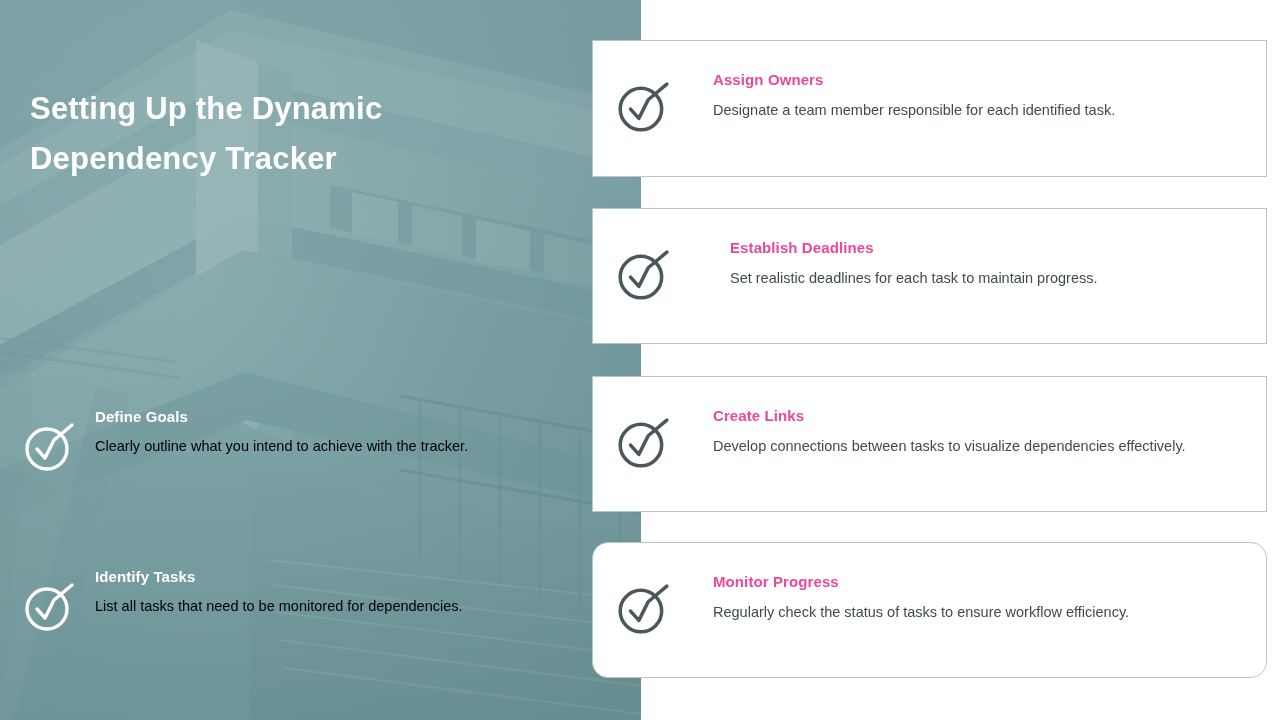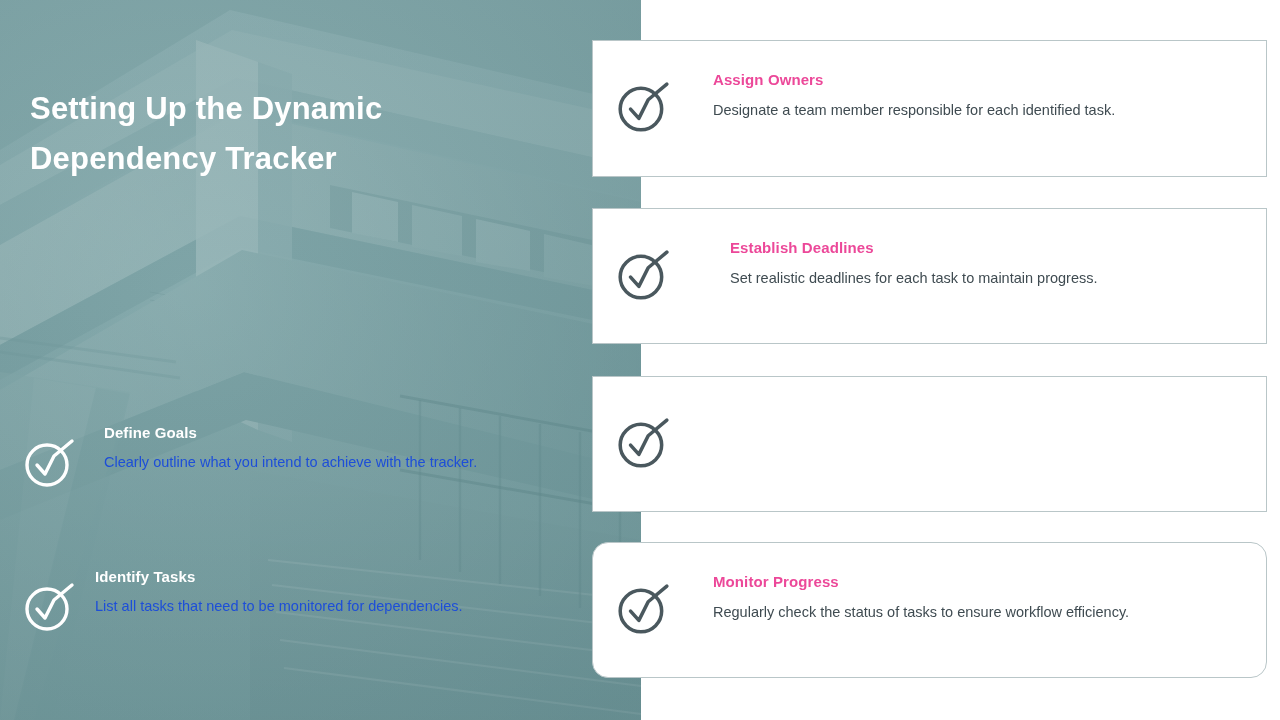--- a/index.html
+++ b/index.html
@@ -84,26 +84,26 @@
   .left-item .it-title {
     font-size: 15px;
     font-weight: bold;
     color: #ffffff;
     letter-spacing: 0.1px;
     margin-bottom: 11px;
   }
   .left-item .it-desc {
     font-size: 14.5px;
     line-height: 21px;
-    color: #1d4ed8;
+    color: #000000;
     font-weight: normal;
     max-width: 400px;
   }
 
-  #left-item-0 { left: 22px; top: 424px; gap: 9px; }
+  #left-item-0 { left: 22px; top: 408px; }
   #left-item-1 { left: 22px; top: 568px; }
 
   
   .card {
     position: absolute;
     left: 592px;
     width: 675px;
     background: #ffffff;
     border: 1px solid #b9c6c8;
     z-index: 5;
@@ -298,20 +298,24 @@
     </div>
   </div>
 
   <div class="card" id="card-2">
     <div class="icon-wrap">
       <svg class="check-icon" width="56" height="56" viewBox="0 0 54 54" fill="none">
         <circle cx="25" cy="29" r="20" stroke="#4a585e" stroke-width="3.4" fill="none"></circle>
         <path d="M15 29 L23 38 L32 20 L50 5" stroke="#4a585e" stroke-width="3.4" stroke-linecap="round" stroke-linejoin="round" fill="none"></path>
       </svg>
     </div>
+    <div class="txt">
+      <div class="c-title">Create Links</div>
+      <div class="c-desc">Develop connections between tasks to visualize dependencies effectively.</div>
+    </div>
   </div>
 
   <div class="card" id="card-3">
     <div class="icon-wrap">
       <svg class="check-icon" width="56" height="56" viewBox="0 0 54 54" fill="none">
         <circle cx="25" cy="29" r="20" stroke="#4a585e" stroke-width="3.4" fill="none"></circle>
         <path d="M15 29 L23 38 L32 20 L50 5" stroke="#4a585e" stroke-width="3.4" stroke-linecap="round" stroke-linejoin="round" fill="none"></path>
       </svg>
     </div>
     <div class="txt">

